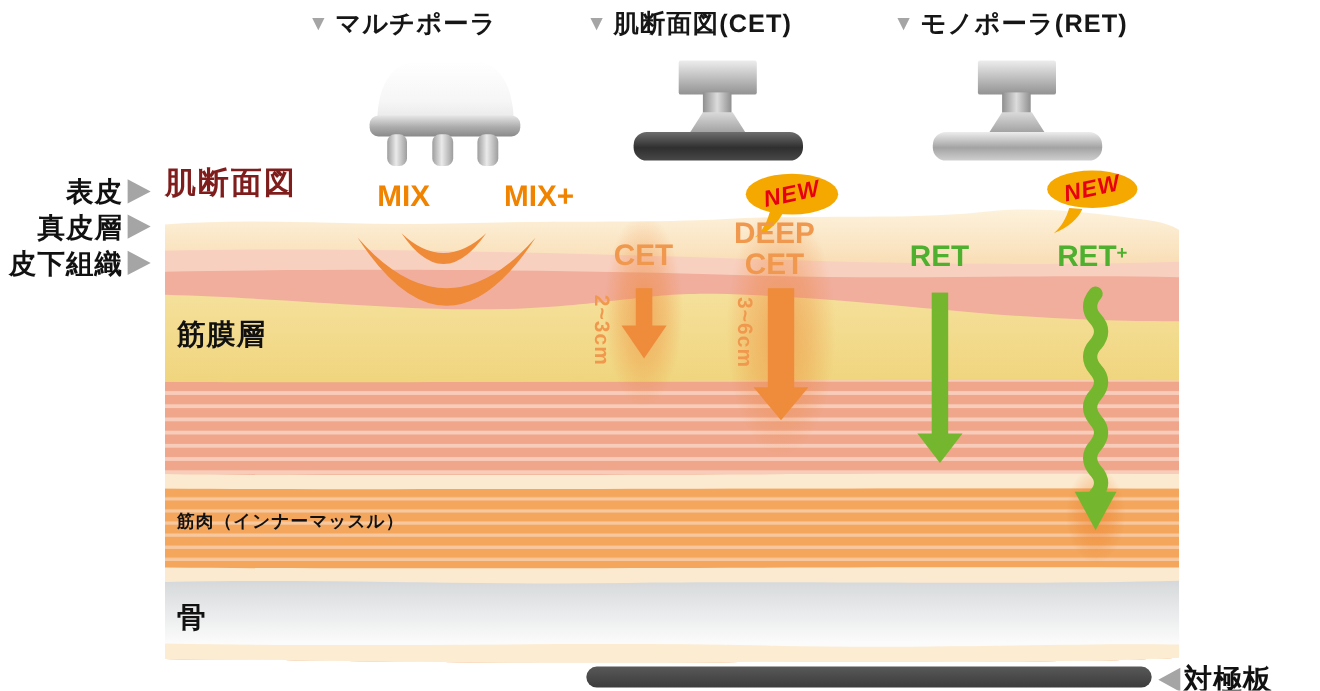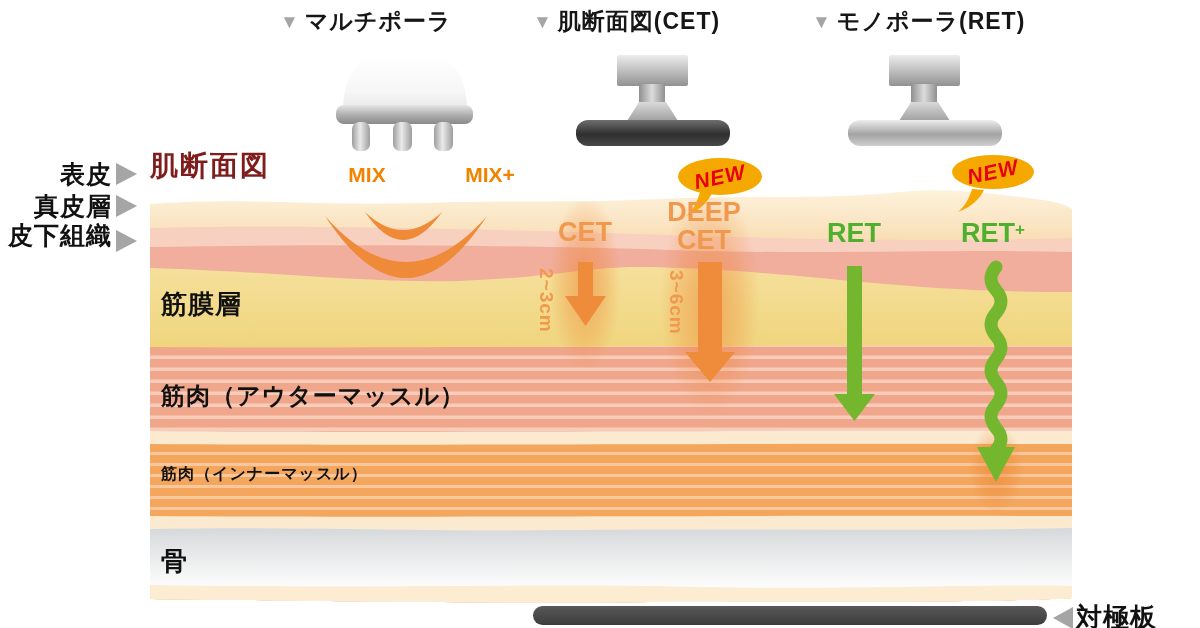--- a/index.html
+++ b/index.html
@@ -11,21 +11,21 @@
   .hdr .tri{color:var(--gray-marker,#a5a5a5);font-size:19px;line-height:1;}
   .sec-title{font-weight:bold;font-size:28px;color:#7f1d1d;letter-spacing:2px;}
   .pointer-row{display:flex;align-items:center;justify-content:flex-end;width:137px;height:26px;}
   .pointer-row .ptxt{font-weight:bold;font-size:25px;color:#111;letter-spacing:1px;}
   .tri-right{width:0;height:0;border-left:21px solid var(--gray-marker,#a5a5a5);
              border-top:11px solid transparent;border-bottom:11px solid transparent;margin-left:4px;}
   .tri-left{width:0;height:0;border-right:20px solid var(--gray-marker,#a5a5a5);
             border-top:11px solid transparent;border-bottom:11px solid transparent;margin-right:3px;}
   .layer-label{font-weight:bold;color:#111;letter-spacing:1px;white-space:nowrap;}
   .mode{font-weight:bold;text-align:center;white-space:nowrap;}
-  .mode.orange-strong{color:var(--orange-strong,#f08300);font-size:21px;}
+  .mode.orange-strong{color:var(--orange-strong,#f08300);font-size:27px;}
   .mode.orange-soft{color:var(--orange-soft,#f0994e);font-size:27px;}
   .mode.green{color:var(--green,#55b22e);font-size:27px;}
   .mode sup{font-size:17px;vertical-align:7px;}
   .deep-cet{line-height:28px;}
   .depth{position:absolute;transform:rotate(90deg);transform-origin:left top;
          font-weight:bold;font-size:19px;letter-spacing:1px;color:var(--orange-soft,#f0994e);white-space:nowrap;}
   .badge{position:absolute;background:var(--badge-bg,#f5a800);border-radius:50%;
          display:flex;align-items:center;justify-content:center;}
   .badge .btxt{color:var(--badge-text,#e60012);font-weight:bold;font-size:21px;letter-spacing:1px;
                transform:rotate(-12deg);font-style:italic;}
@@ -192,21 +192,21 @@
   <div class="abs sec-title" style="left:150px;top:147px;">肌断面図</div>
 
   <div class="abs pointer-row" style="left:0px;top:161px;">
     <span class="ptxt">表皮</span>
     <span class="tri-right"></span>
   </div>
   <div class="abs pointer-row" style="left:0px;top:193px;">
     <span class="ptxt">真皮層</span>
     <span class="tri-right"></span>
   </div>
-  <div class="abs pointer-row" style="left:0px;top:226px;align-items:flex-end;">
+  <div class="abs pointer-row" style="left:0px;top:226px;">
     <span class="ptxt">皮下組織</span>
     <span class="tri-right"></span>
   </div>
 
   <div class="abs mode orange-strong" style="left:338px;top:163px;width:58px;">MIX</div>
   <div class="abs mode orange-strong" style="left:448px;top:163px;width:84px;">MIX+</div>
   <div class="abs mode orange-soft" style="left:545px;top:217px;width:80px;">CET</div>
   <div class="abs mode orange-soft deep-cet" style="left:649px;top:198px;width:110px;">
     <div>DEEP</div>
     <div>CET</div>
@@ -220,21 +220,20 @@
   <div class="depth" style="left:687px;top:270px;">3~6cm</div>
 
   <div class="badge" style="left:678px;top:158px;width:84px;height:37px;">
     <span class="btxt">NEW</span>
   </div>
   <div class="badge" style="left:952px;top:155px;width:82px;height:34px;">
     <span class="btxt">NEW</span>
   </div>
 
   <div class="abs layer-label" style="left:161px;top:287px;font-size:26px;">筋膜層</div>
-  <div class="abs layer-label" style="left:161px;top:380px;font-size:24px;">筋肉（アウターマッスル）</div>
   <div class="abs layer-label" style="left:161px;top:464px;font-size:16px;">筋肉（インナーマッスル）</div>
   <div class="abs layer-label" style="left:161px;top:544px;font-size:26px;">骨</div>
 
   <div class="abs electrode-row" style="left:1053px;top:600px;">
     <span class="tri-left"></span>
     <span class="etxt">対極板</span>
   </div>
 
 </div>
 

